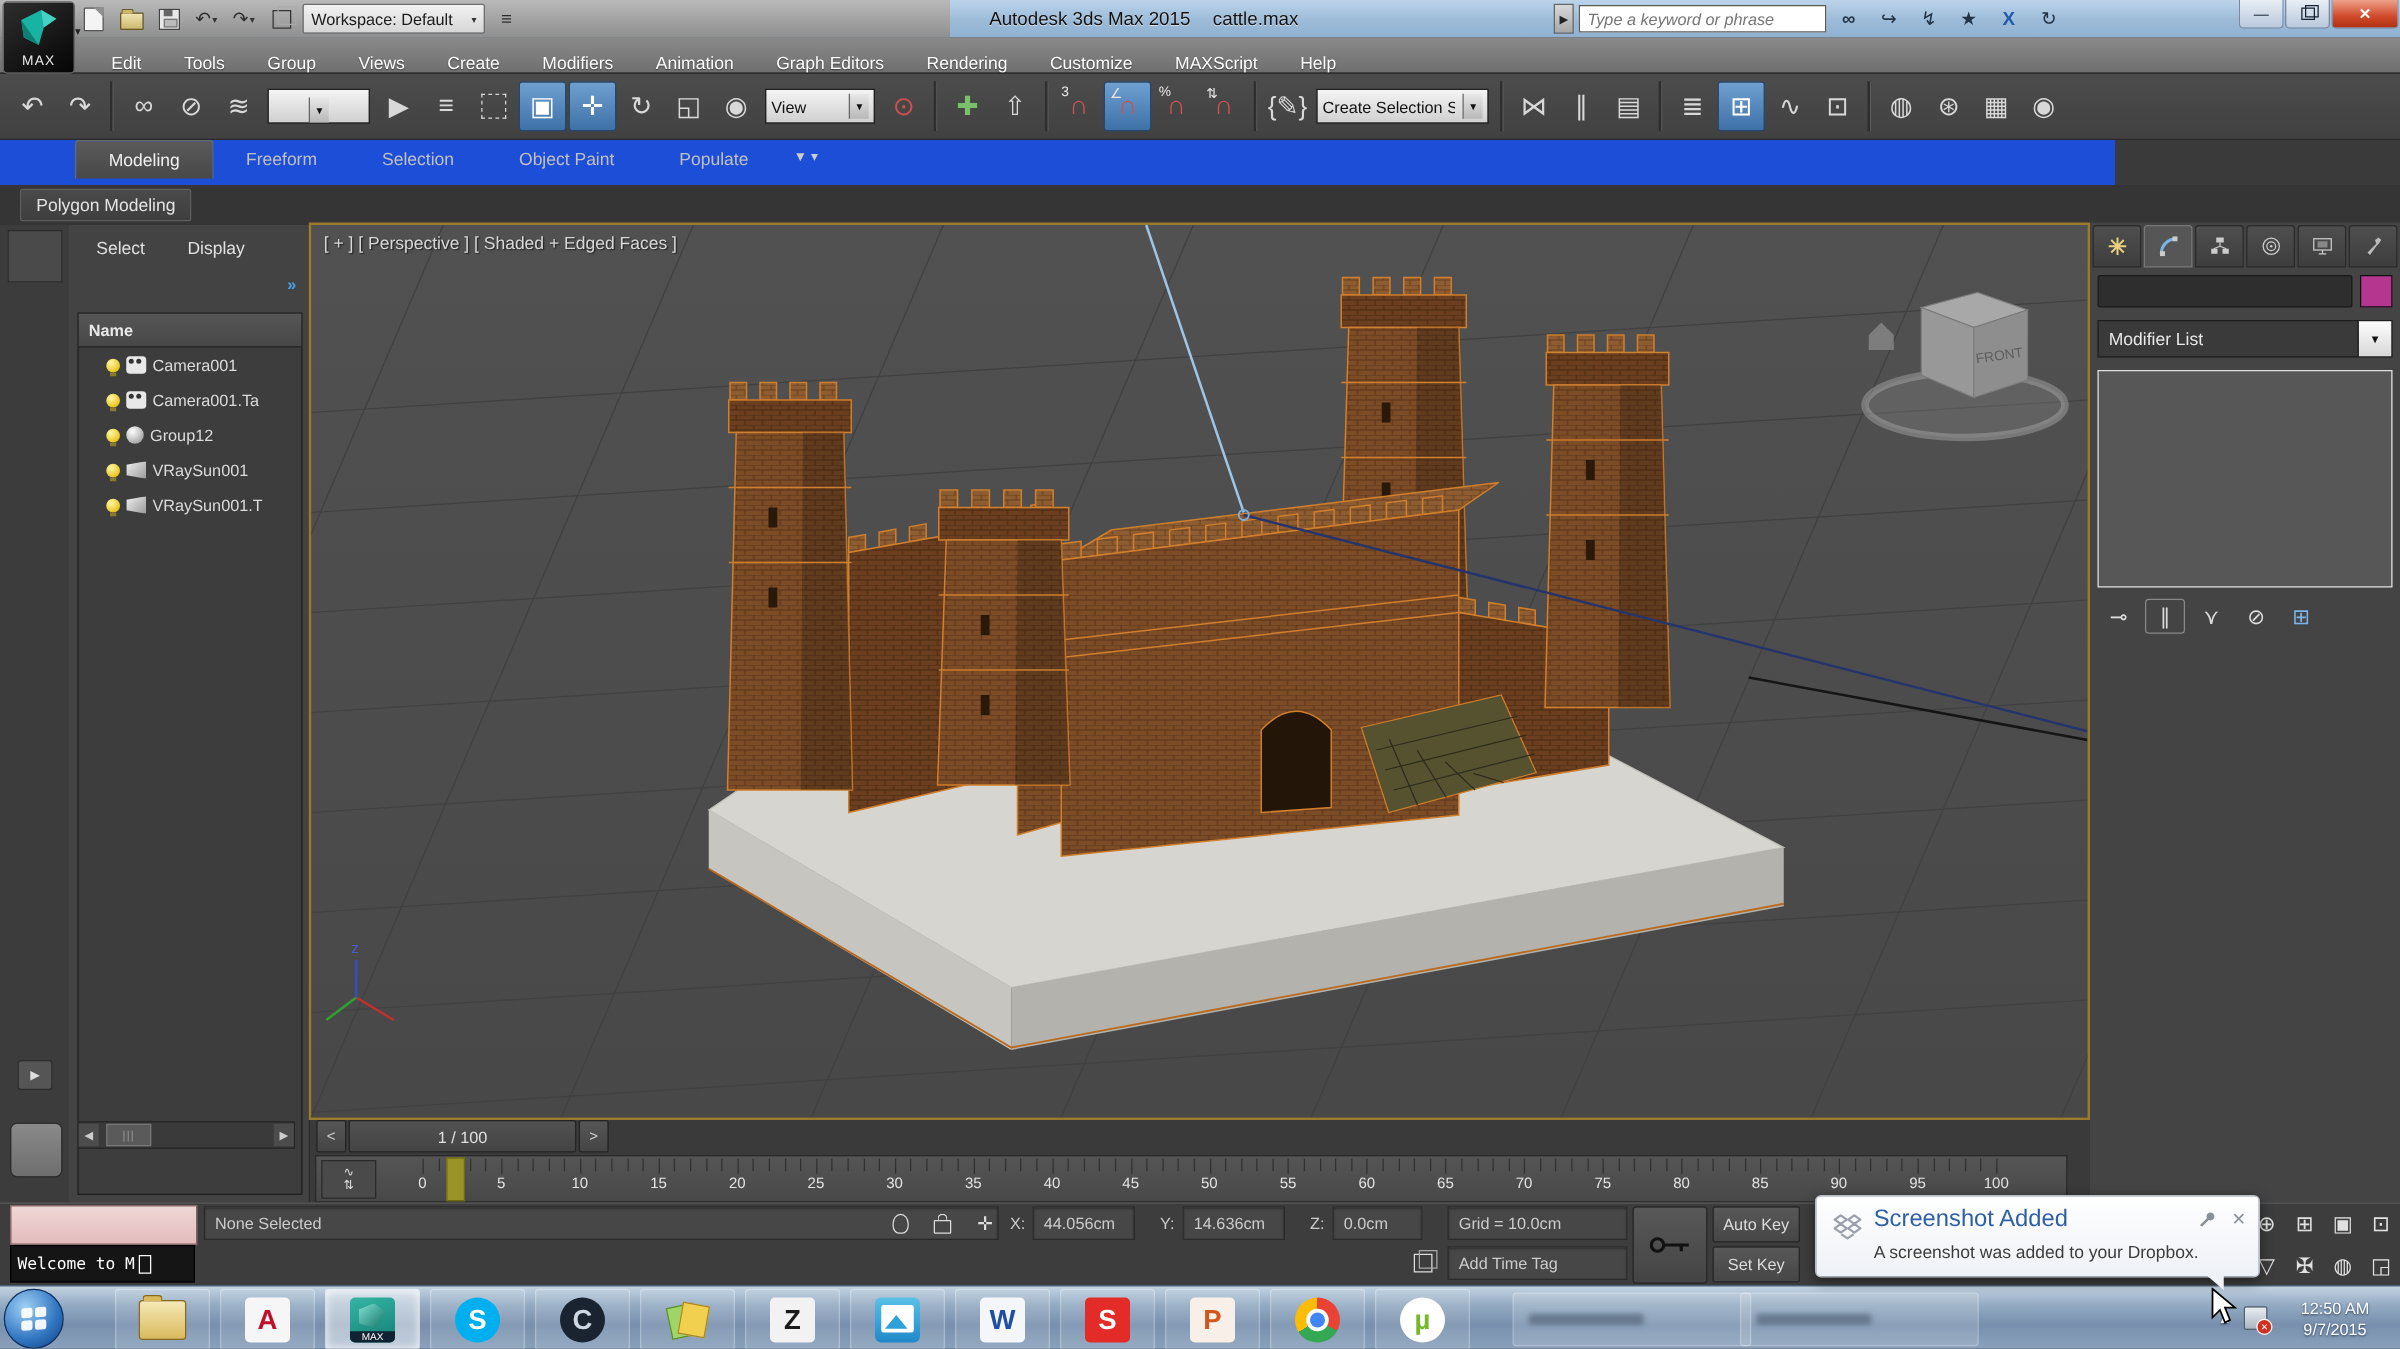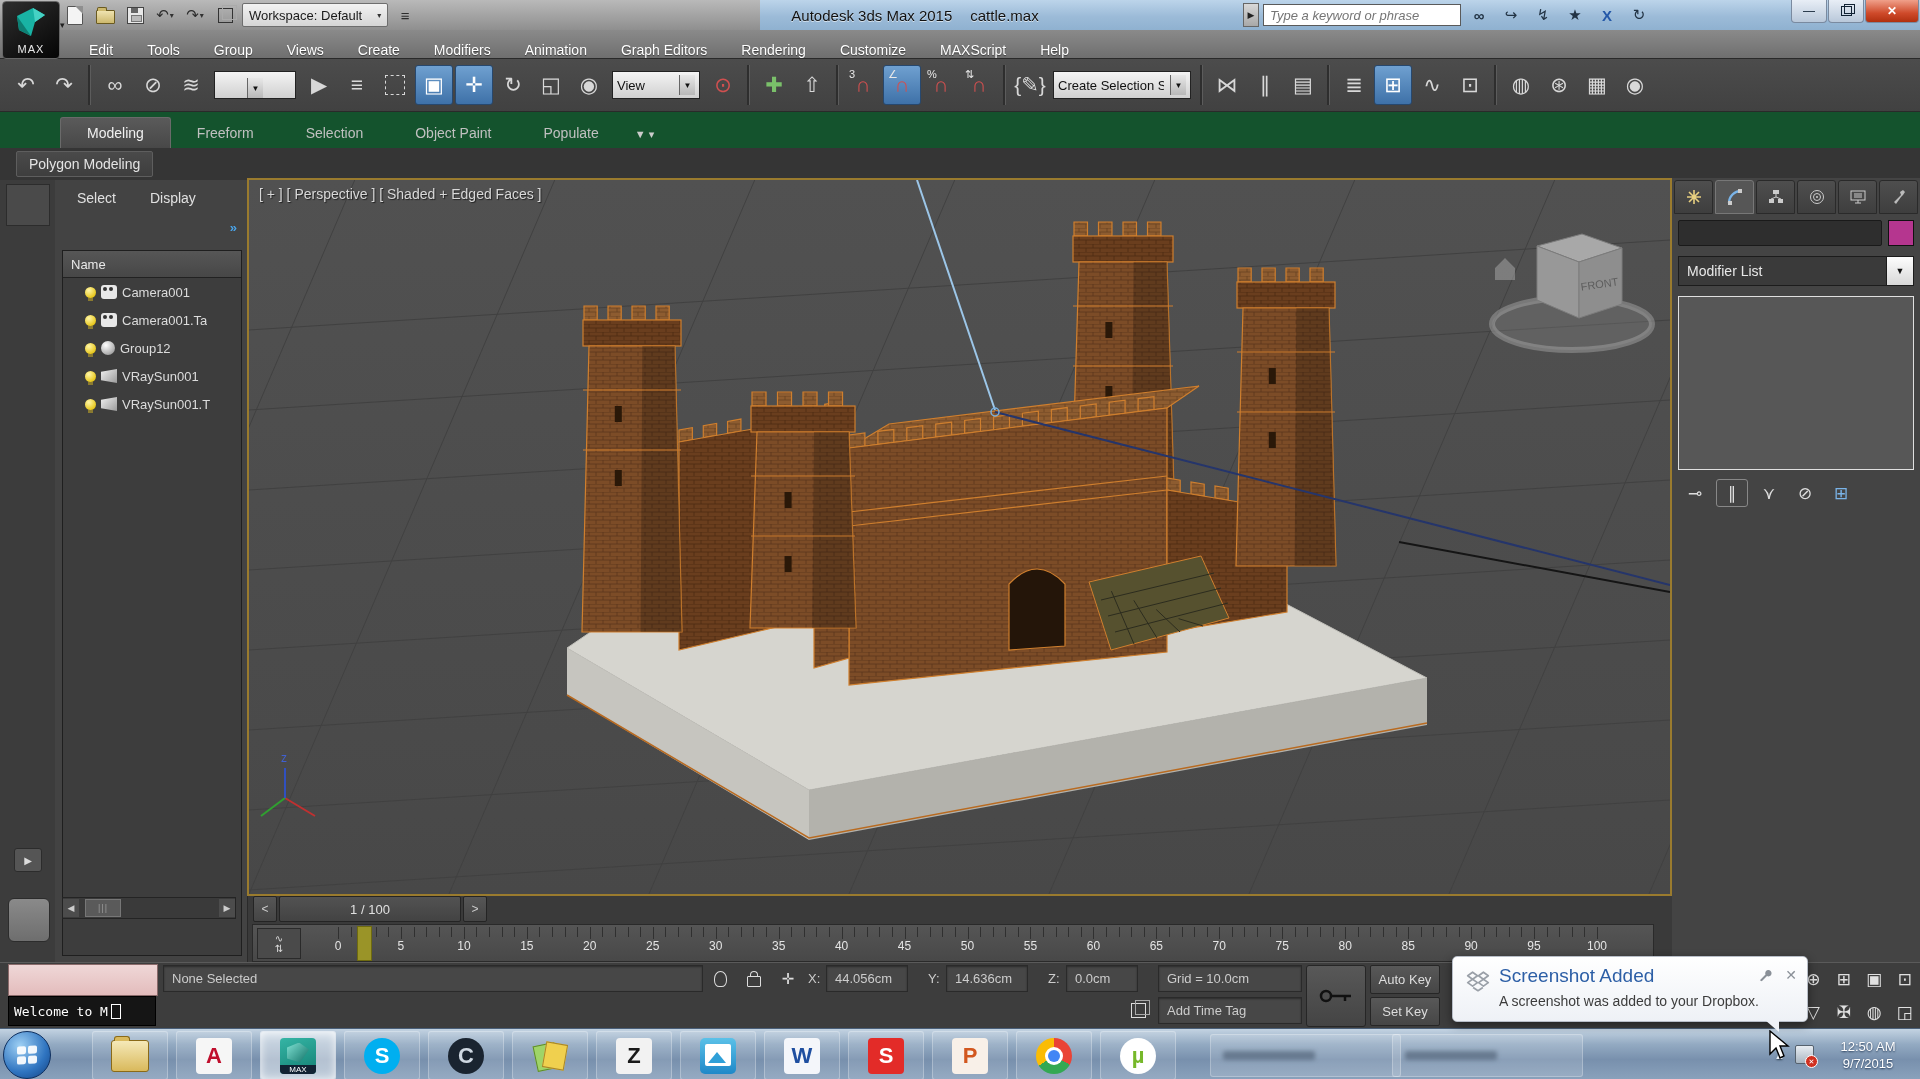--- a/index.html
+++ b/index.html
@@ -52,40 +52,40 @@
   .t-icon.red{color:#d05050;}
   .t-icon.green{color:#7ac06a;}
   .t-icon.magnet{color:#d05050;font-weight:bold;}
   .t-icon .snap-label{position:absolute;left:4px;top:2px;font-size:11px;color:#e8e8e8;font-weight:normal;}
   .t-sep{width:2px;height:40px;background:#2e2e2e;border-right:1px solid #5c5c5c;margin:0 4px;flex:0 0 auto;}
   .t-dd{height:26px;background:linear-gradient(#f4f4f4,#d0d0d0);border:1px solid #222;display:flex;align-items:center;
     font-size:13px;color:#111;padding:0 4px;gap:6px;flex:0 0 auto;margin:0 3px;}
   .t-dd .dd-arrow{width:15px;height:20px;background:linear-gradient(#e8e8e8,#b8b8b8);border-left:1px solid #666;
     display:flex;align-items:center;justify-content:center;font-size:8px;color:#111;}
   
-  #ribbon-tabs{position:absolute;left:0;top:112px;width:1920px;height:36px;background:#14532d;display:flex;align-items:flex-end;padding-left:60px;box-sizing:border-box;}
+  #ribbon-tabs{position:absolute;left:0;top:112px;width:1692px;height:36px;background:#1d4ed8;display:flex;align-items:flex-start;padding-left:60px;box-sizing:border-box;}
   .r-tab{color:#c0c0c0;font-size:14px;padding:7px 26px;}
   .r-tab.active{background:linear-gradient(#5a5a5a,#484848);color:#f0f0f0;border:1px solid #6a6a6a;border-bottom:none;border-radius:3px 3px 0 0;}
   #ribbon-more{color:#ccc;font-size:11px;padding:7px 10px;}
   #ribbon-panel{position:absolute;left:0;top:148px;width:1920px;height:32px;background:#353535;border-bottom:1px solid #222;}
   #polygon-modeling{position:absolute;left:16px;top:3px;background:linear-gradient(#4a4a4a,#3e3e3e);border:1px solid #5e5e5e;
     color:#e4e4e4;font-size:14px;padding:4px 12px;border-radius:2px;}
   
   #left-strip{position:absolute;left:0;top:180px;width:55px;height:782px;background:#3c3c3c;}
   #left-strip .grip{position:absolute;left:6px;top:4px;width:42px;height:40px;background:#4a4a4a;border:1px solid #2c2c2c;}
   #strip-arrow{position:absolute;left:14px;top:668px;width:26px;height:22px;background:#555;border:1px solid #2c2c2c;border-radius:3px;
     color:#ddd;font-size:10px;display:flex;align-items:center;justify-content:center;}
   #strip-btn{position:absolute;left:8px;top:718px;width:40px;height:42px;background:linear-gradient(#8a8a8a,#6e6e6e);border:1px solid #2c2c2c;border-radius:6px;}
   #scene-panel{position:absolute;left:55px;top:180px;width:192px;height:782px;background:#434343;border-right:1px solid #2a2a2a;}
   #scene-menu{display:flex;gap:34px;padding:10px 0 0 22px;}
   .scene-menu-item{color:#e0e0e0;font-size:14px;}
   #scene-chevron{position:absolute;right:10px;top:40px;color:#4aa3e8;font-size:13px;font-weight:bold;}
   #scene-grid{position:absolute;left:7px;top:70px;width:178px;height:704px;background:#3d3d3d;border:1px solid #1f1f1f;}
   #scene-colhead{height:26px;background:linear-gradient(#565656,#474747);border-bottom:1px solid #222;color:#e8e8e8;font-size:13px;
-    display:flex;align-items:center;padding-left:8px;}
+    display:flex;align-items:center;padding-left:8px;font-weight:bold;}
   .scene-row{height:28px;display:flex;align-items:center;gap:5px;padding-left:22px;}
   .scene-row .lbl{color:#dcdcdc;font-size:13px;white-space:nowrap;overflow:hidden;}
   .bulb{width:11px;height:11px;border-radius:50%;background:radial-gradient(circle at 35% 30%,#fff6a8,#e8c820 70%,#b89600);position:relative;flex:0 0 auto;}
   .bulb:after{content:"";position:absolute;left:3px;bottom:-3px;width:5px;height:3px;background:#8a7a30;}
   .obj-ico{width:16px;height:14px;flex:0 0 auto;position:relative;}
   .obj-ico.camera{background:#e8e8e8;border-radius:3px;}
   .obj-ico.camera:before{content:"";position:absolute;left:2px;top:2px;width:4px;height:4px;border-radius:50%;background:#333;}
   .obj-ico.camera:after{content:"";position:absolute;left:8px;top:2px;width:4px;height:4px;border-radius:50%;background:#333;}
   .obj-ico.sphere{border-radius:50%;width:14px;height:14px;background:radial-gradient(circle at 35% 30%,#fff,#b8b8b8 60%,#808080);}
   .obj-ico.light{background:linear-gradient(135deg,#f0f0f0,#9a9a9a);clip-path:polygon(0 20%,100% 0,100% 100%,0 80%);}
@@ -741,21 +741,21 @@
 
 <div id="statusbar">
   <div id="welcome-frag">
     <div id="welcome-pink"></div>
     <div id="welcome-title">
       <span>Welcome to M</span>
         <span class="cursor"></span>
     </div>
   </div>
 
-  <div class="s-box" style="left:163px;top:2px;width:540px;">None Selected</div>
+  <div class="s-box" style="left:163px;top:2px;width:636px;">None Selected</div>
   <div class="mini-ico" style="left:708px;top:2px;">
       <span class="bulb-o"></span>
     </div>
   <div class="mini-ico" style="left:742px;top:2px;">
       <span class="lock-o"></span>
     </div>
   <div class="mini-ico" style="left:776px;top:2px;">✛</div>
 
   <span class="s-label" style="left:808px;top:2px;">X:</span>
   <div class="s-box" style="left:826px;top:2px;width:82px;">44.056cm</div>

